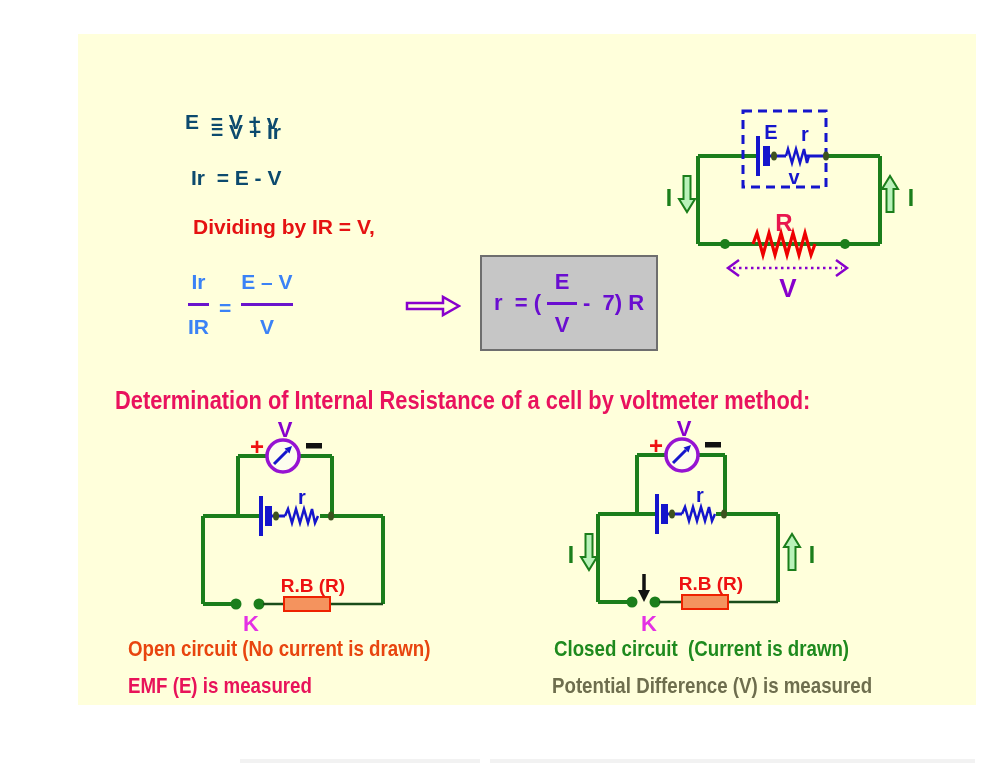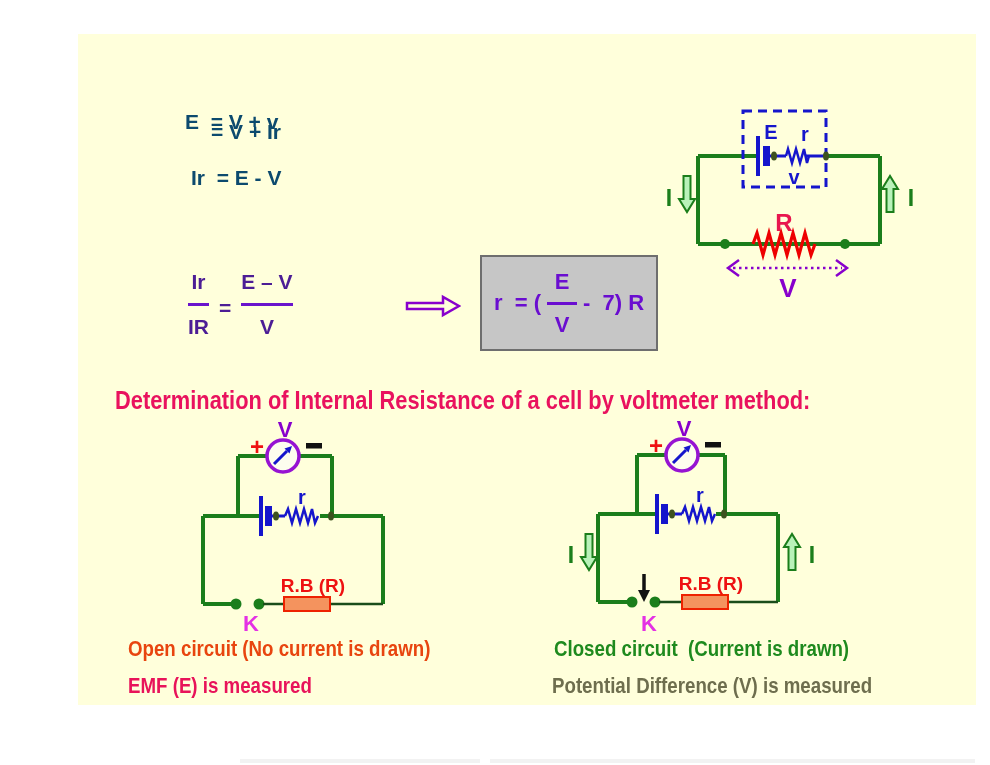--- a/index.html
+++ b/index.html
@@ -7,21 +7,21 @@
           font-family:"Liberation Sans",sans-serif;}
   .slide{position:absolute;left:78px;top:34px;width:898px;height:671px;background:#FFFFDB;}
   .abs{position:absolute;white-space:pre;}
   .title{left:120px;top:47px;font-size:22px;font-weight:bold;color:#4527BA;}
   .eq{font-size:21px;font-weight:bold;color:#0c4a6e;}
   .eq1{left:185px;top:110px;}
   .eq2{left:211px;top:120px;}
   .eq3{left:183px;top:166px;margin-left:8px;}
   .note{left:193px;top:215px;font-size:21px;font-weight:bold;color:#E51212;}
   .fracwrap{left:188px;top:270px;display:flex;align-items:center;gap:10px;
-            font-size:21px;font-weight:bold;color:#4c1d95;}
+            font-size:21px;font-weight:bold;color:#3b82f6;}
   .frac{display:flex;flex-direction:column;align-items:center;}
   .fbar{height:3px;background:#6A14CC;margin:9px 0;align-self:stretch;}
   .feq{margin-top:6px;}
   .implies{left:405px;top:292px;}
   .resultbox{left:480px;top:255px;width:174px;height:92px;background:#C6C6C6;
              border:2px solid #6e6e6e;display:flex;align-items:center;justify-content:center;
              gap:6px;font-size:22px;font-weight:bold;color:#6A0DD0;}
   .resultbox .fbar{background:#6A0DD0;margin:7px 0;height:3px;}
   .sec2{left:115px;top:385px;font-size:26px;font-weight:bold;color:#E9125E;
         transform:scaleX(0.84);transform-origin:0 0;letter-spacing:0px;}
@@ -37,20 +37,21 @@
 </head>
 <body>
 
 <div id="canvas">
   <div class="slide"></div>
 
 
   <div class="abs eq eq1">E  = V + v</div>
   <div class="abs eq eq2">= V + Ir</div>
   <div class="abs eq eq3">Ir  = E - V</div>
+  <div class="abs note">Dividing by IR = V,</div>
 
   <div class="abs fracwrap">
     <div class="frac">
       <span>Ir</span>
       <div class="fbar"></div>
       <span>IR</span>
     </div>
     <span class="feq">=</span>
     <div class="frac">
       <span>E – V</span>

